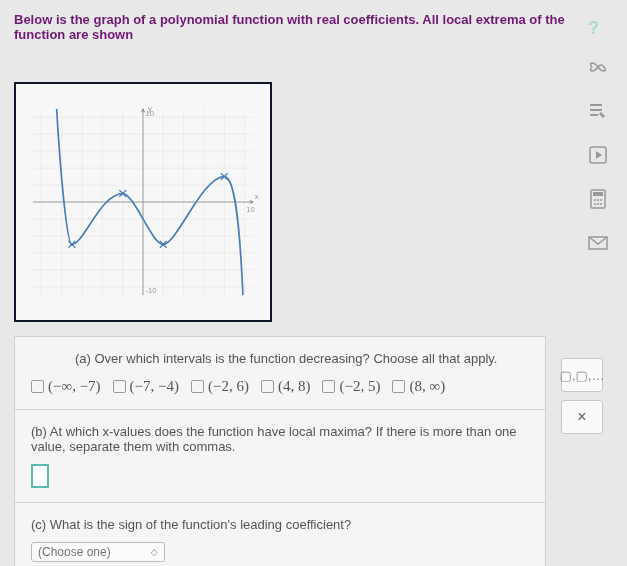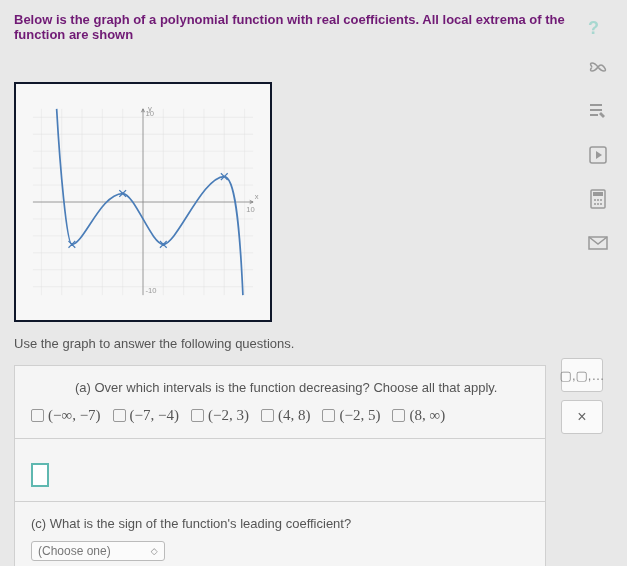--- a/index.html
+++ b/index.html
@@ -165,53 +165,53 @@
       <path d="M 48 10 C 52 80, 60 170, 66 170 C 80 170, 100 110, 126 110 C 140 110, 160 170, 174 170 C 190 170, 220 90, 246 90 C 258 90, 264 140, 268 230" fill="none" stroke="#4a7db8" stroke-width="2"></path>
       <g fill="#4a7db8">
         <path d="M66 170 L62 166 M66 170 L70 166 M66 170 L62 174 M66 170 L70 174" stroke="#4a7db8" stroke-width="1.5"></path>
         <path d="M126 110 L122 106 M126 110 L130 106 M126 110 L122 114 M126 110 L130 114" stroke="#4a7db8" stroke-width="1.5"></path>
         <path d="M174 170 L170 166 M174 170 L178 166 M174 170 L170 174 M174 170 L178 174" stroke="#4a7db8" stroke-width="1.5"></path>
         <path d="M246 90 L242 86 M246 90 L250 86 M246 90 L242 94 M246 90 L250 94" stroke="#4a7db8" stroke-width="1.5"></path>
       </g>
     </svg>
   </div>
 
-  <div class="prompt">Use the graph to answer the following questions.</div>
 
   <div class="answer-box">
     <div class="part">
       <div class="part-a-text">(a) Over which intervals is the function decreasing? Choose all that apply.</div>
       <div class="choices">
         <span class="choice">
             <span class="box"></span>
             <span class="math">(−∞, −7)</span>
           </span>
         <span class="choice">
             <span class="box"></span>
             <span class="math">(−7, −4)</span>
           </span>
         <span class="choice">
             <span class="box"></span>
-            <span class="math">(−2, 3)</span>
+            <span class="math">(−2, 6)</span>
           </span>
         <span class="choice">
             <span class="box"></span>
             <span class="math">(4, 8)</span>
           </span>
         <span class="choice">
             <span class="box"></span>
             <span class="math">(−2, 5)</span>
           </span>
         <span class="choice">
             <span class="box"></span>
             <span class="math">(8, ∞)</span>
           </span>
       </div>
     </div>
     <div class="part">
+      <div>(b) At which x-values does the function have local maxima? If there is more than one value, separate them with commas.</div>
       <div class="input-small"></div>
     </div>
     <div class="part">
       <div>(c) What is the sign of the function's leading coefficient?</div>
       <div class="dropdown">
         <span>(Choose one)</span>
         <span class="arrow">◇</span>
       </div>
     </div>
   </div>

